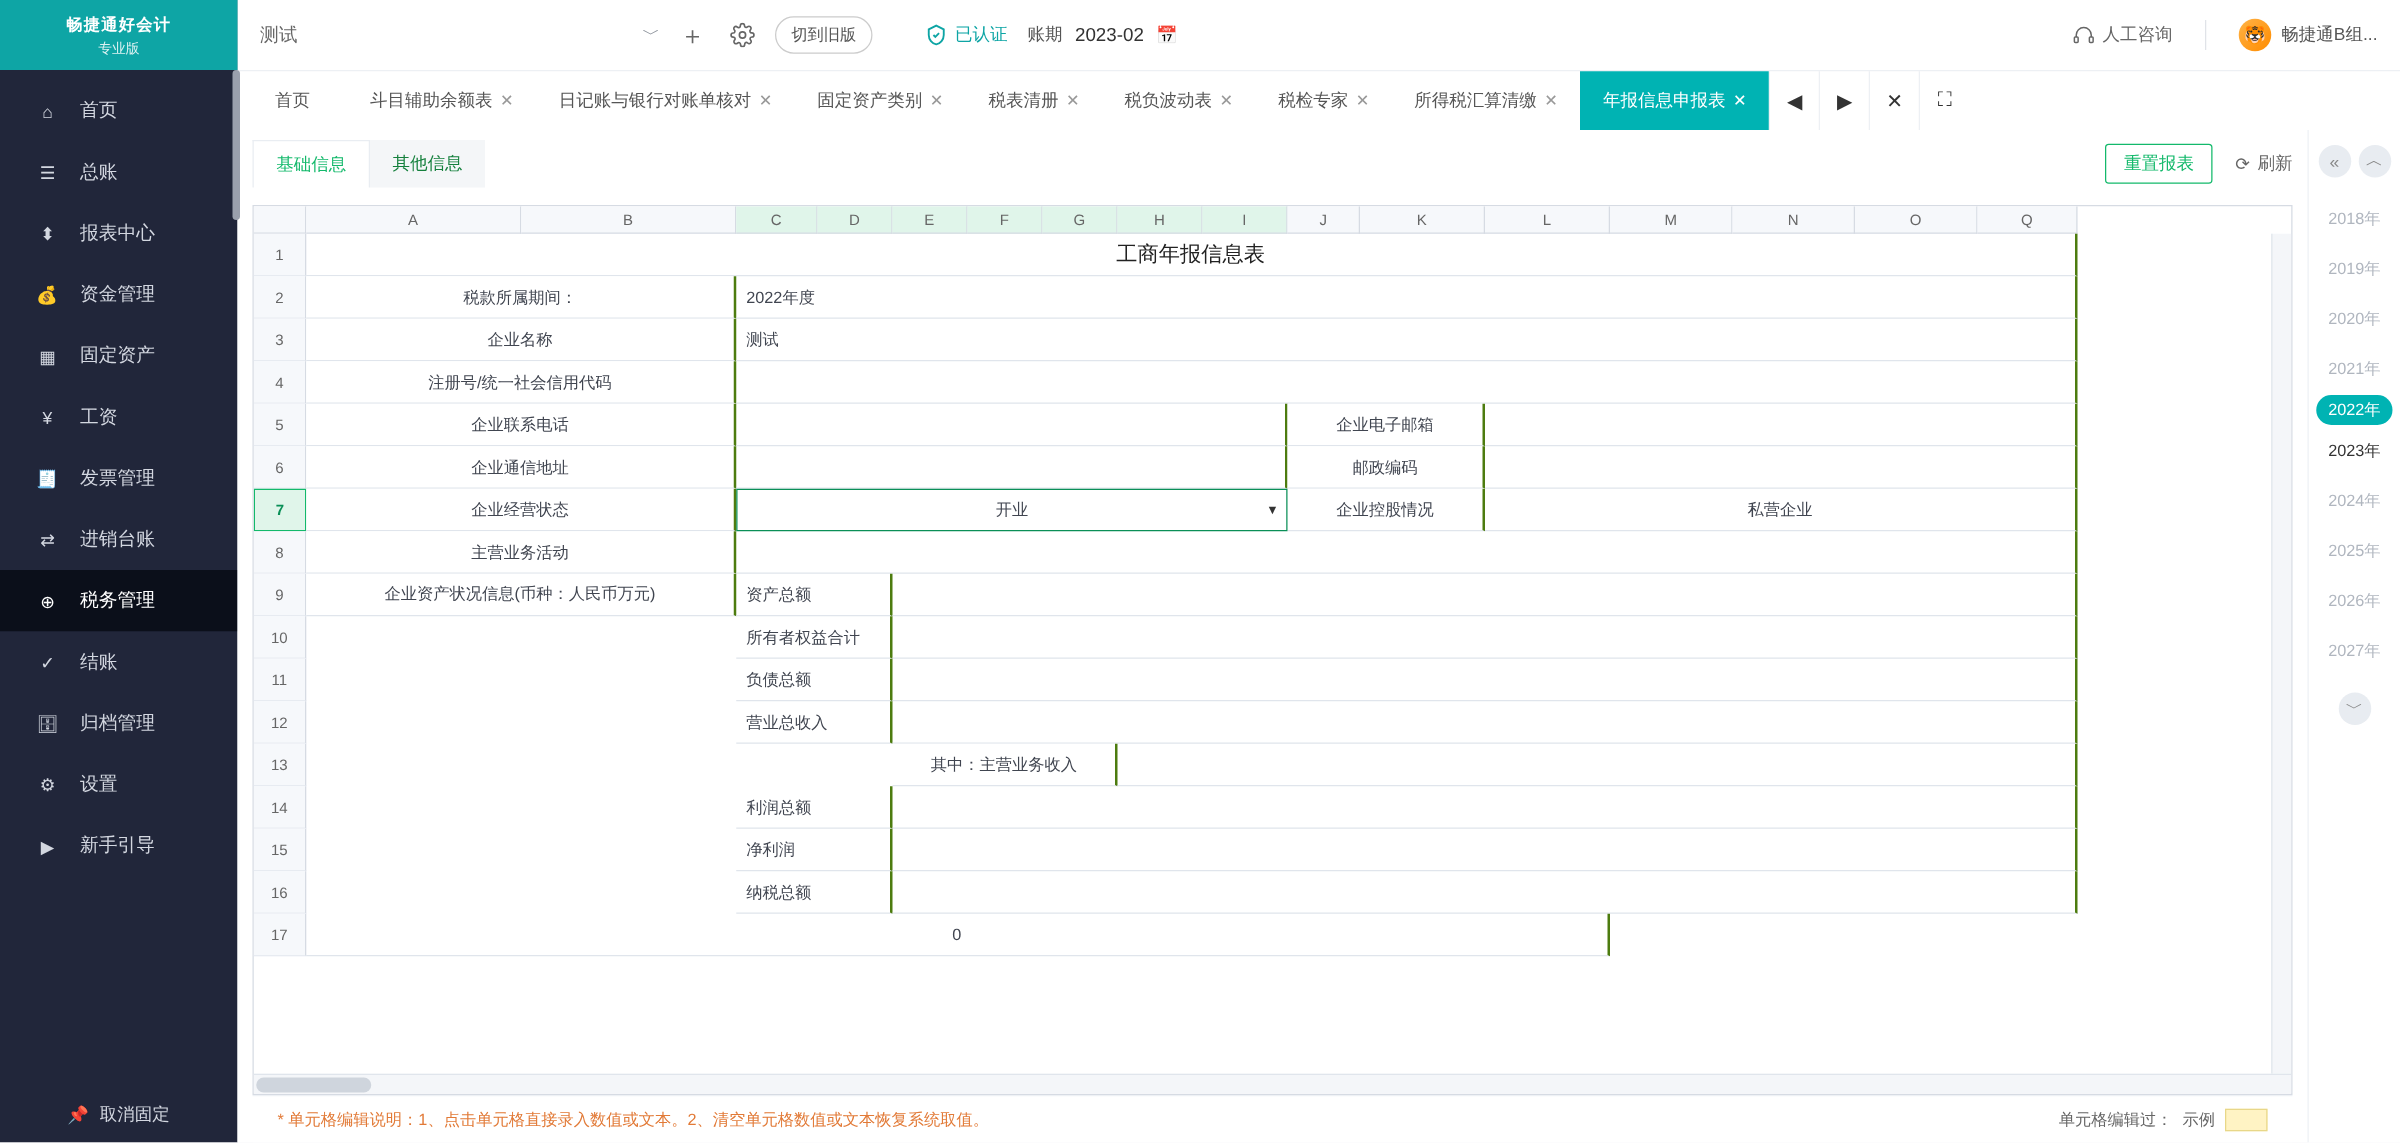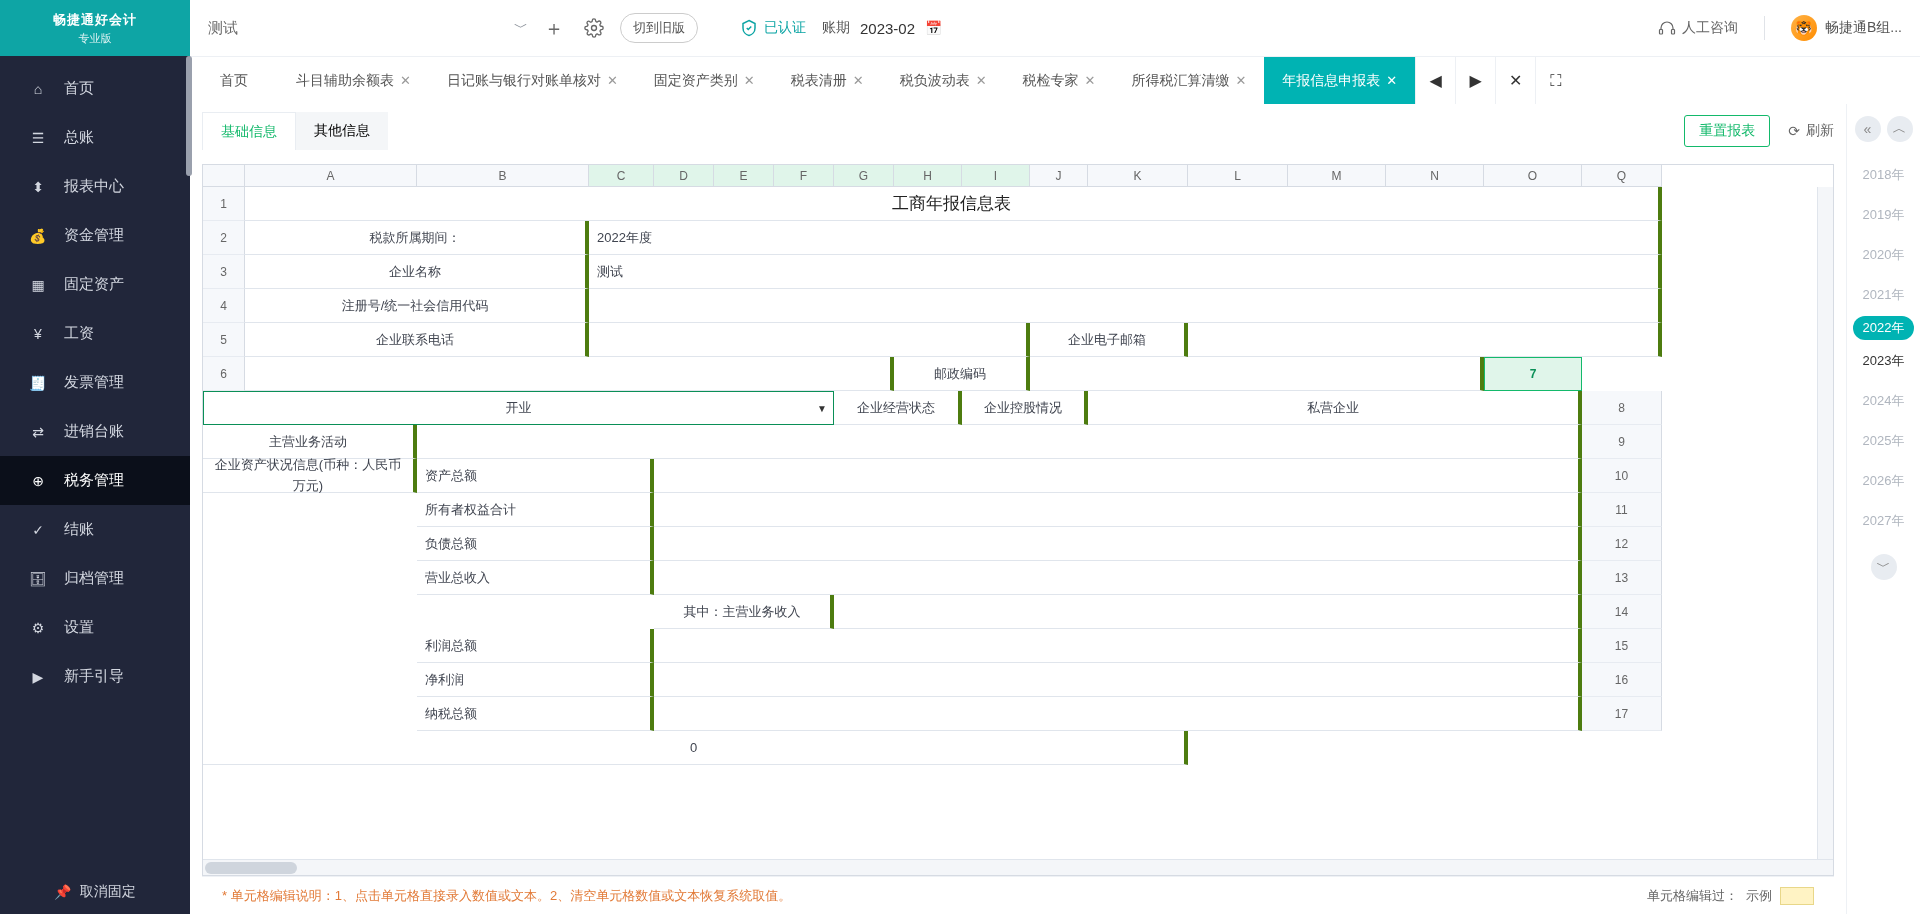--- a/index.html
+++ b/index.html
@@ -36,32 +36,32 @@
 .tab{display:flex;align-items:center;padding:0 18px;cursor:pointer;font-size:14px;color:#555;position:relative;white-space:nowrap}
 .tab.home{padding:0 30px}
 .tab.active{background:#00b3b3;color:#fff}
 .tab .x{margin-left:6px;font-size:13px;color:#999}
 .tab.active .x{color:#fff}
 .tab-ctrl{width:40px;display:flex;align-items:center;justify-content:center;color:#333;cursor:pointer;font-size:16px;border-left:1px solid #edf0f4}
 .content{flex:1;display:flex;background:#fff;margin:0;min-height:0}
 .sheet-area{flex:1;display:flex;flex-direction:column;min-width:0;padding:8px 12px 0 12px}
 .sheet-top{display:flex;align-items:center;margin-bottom:4px}
 .subtabs{display:flex}
-.subtab{height:38px;padding:0 18px;display:flex;align-items:center;cursor:pointer;font-size:14px;color:#000000;background:#f4f6f8}
+.subtab{height:38px;padding:0 18px;display:flex;align-items:center;cursor:pointer;font-size:14px;color:#15803d;background:#f4f6f8}
 .subtab.active{color:#13b96b;background:#fff;box-shadow:inset 0 -2px 0 #13b96b00;border:1px solid #e9edf2;border-bottom:none}
 .sheet-top .spacer{flex:1}
 .reset-btn{height:32px;padding:0 14px;border:1px solid #13b96b;color:#13b96b;border-radius:3px;display:flex;align-items:center;cursor:pointer;font-size:14px;margin-right:18px}
 .refresh{display:flex;align-items:center;gap:6px;color:#666;cursor:pointer;font-size:14px}
 .spreadsheet{flex:1;position:relative;border:1px solid #d6dbe3;margin-top:10px;overflow:hidden}
 .grid{display:grid;grid-template-columns:42px 172px 172px 65px 60px 60px 60px 60px 68px 68px 58px 100px 100px 98px 98px 98px 80px;font-size:13px;color:#404550}
 .hdr{background:#f6f8fb;border-right:1px solid #d6dbe3;border-bottom:1px solid #d6dbe3;height:22px;display:flex;align-items:center;justify-content:center;color:#666;font-size:12px}
 .hdr.sel{background:#e0f5ea}
 .rowh{background:#f6f8fb;border-right:1px solid #d6dbe3;border-bottom:1px solid #e7ebf1;display:flex;align-items:center;justify-content:center;color:#666;font-size:12px;height:34px}
 .rowh.sel{background:#e0f5ea;color:#0a8f57;font-weight:bold;border:1px solid #13b96b}
-.cell{border-right:4px solid #4d7c0f;border-bottom:1px solid #e0e5ec;height:34px;display:flex;align-items:center;padding:0 8px}
+.cell{border-right:2px solid #4d7c0f;border-bottom:1px solid #e0e5ec;height:34px;display:flex;align-items:center;padding:0 8px}
 .cell.center{justify-content:center}
 .cell.title{justify-content:center;font-size:17px;color:#222}
 .cell.label{justify-content:center;background:#fff}
 .cell.dropdown{border:1.5px solid #0a8f57;justify-content:center;position:relative}
 .cell.dropdown .dd-arrow{position:absolute;right:6px;font-size:10px;color:#333}
 .hscroll{position:absolute;bottom:0;left:0;right:0;height:16px;background:#f4f6f9;border-top:1px solid #e0e5ec}
 .hscroll .thumb{position:absolute;left:2px;top:2px;height:12px;width:92px;background:#cfd5dd;border-radius:6px}
 .vscroll{position:absolute;top:22px;right:0;bottom:16px;width:16px;background:#f4f6f9;border-left:1px solid #e0e5ec}
 .year-rail{width:74px;background:#fff;display:flex;flex-direction:column;align-items:center;padding:12px 0;border-left:1px solid #eef1f5;gap:4px}
 .rail-btn{width:26px;height:26px;border-radius:50%;background:#e8ecf1;display:flex;align-items:center;justify-content:center;color:#888;cursor:pointer;font-size:14px}
@@ -274,26 +274,27 @@
               <div class="cell " style="grid-column: span 14;">测试</div>
               <div class="rowh">4</div>
               <div class="cell label" style="grid-column: span 2;">注册号/统一社会信用代码</div>
               <div class="cell " style="grid-column: span 14;"></div>
               <div class="rowh">5</div>
               <div class="cell label" style="grid-column: span 2;">企业联系电话</div>
               <div class="cell " style="grid-column: span 7;"></div>
               <div class="cell label center" style="grid-column: span 2;">企业电子邮箱</div>
               <div class="cell " style="grid-column: span 5;"></div>
               <div class="rowh">6</div>
+              <div class="cell label" style="grid-column: span 2;">企业通信地址</div>
               <div class="cell " style="grid-column: span 7;"></div>
               <div class="cell label center" style="grid-column: span 2;">邮政编码</div>
               <div class="cell " style="grid-column: span 5;"></div>
               <div class="rowh sel">7</div>
+              <div class="cell label" style="grid-column: span 2;">企业经营状态</div>
               <div class="cell dropdown center" style="grid-column: span 7;">开业<span class="dd-arrow">▼</span></div>
-              <div class="cell label" style="grid-column: span 2;">企业经营状态</div>
               <div class="cell label center" style="grid-column: span 2;">企业控股情况</div>
               <div class="cell center" style="grid-column: span 5;">私营企业</div>
               <div class="rowh">8</div>
               <div class="cell label" style="grid-column: span 2;">主营业务活动</div>
               <div class="cell " style="grid-column: span 14;"></div>
               <div class="rowh">9</div>
               <div class="cell label center" style="grid-area: span 8 / span 2; line-height: 1.6; text-align: center;">企业资产状况信息(币种：人民币万元)</div>
               <div class="cell " style="grid-column: span 2;">资产总额</div>
               <div class="cell " style="grid-column: span 12;"></div>
               <div class="rowh">10</div>

